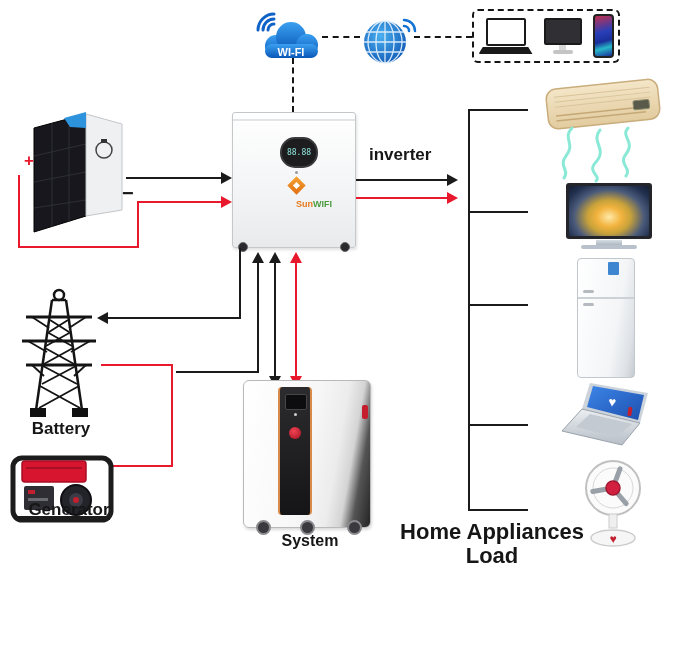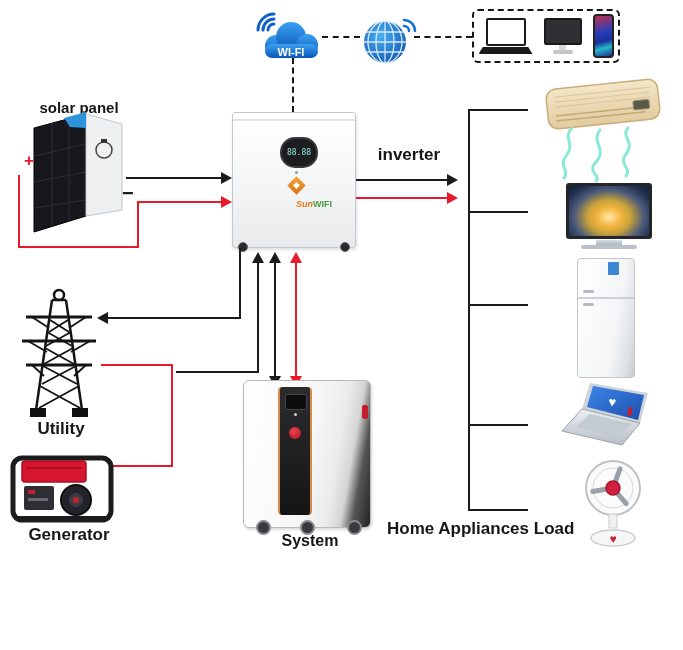--- a/index.html
+++ b/index.html
@@ -43,21 +43,21 @@
             border:1px solid #c5c8cb;border-radius:3px;box-shadow:1px 2px 3px rgba(0,0,0,.12);}
   .inv-topline{position:absolute;left:0;top:6px;width:100%;height:2px;background:#e2e4e6;}
   .inv-screen{position:absolute;left:47px;top:24px;width:34px;height:27px;background:#1d1d20;
               border:2px solid #3a3a3e;border-radius:15px;display:flex;align-items:center;justify-content:center;}
   .inv-screen span{font-family:"DejaVu Sans Mono",monospace;font-size:8px;color:#8fe3da;}
   .inv-dot{position:absolute;left:62px;top:58px;width:3px;height:3px;border-radius:50%;background:#9a9a9a;}
   .inv-diamond{position:absolute;left:57px;top:66px;width:13px;height:13px;transform:rotate(45deg);
                background:linear-gradient(135deg,#f5a435,#e06d12);display:flex;align-items:center;justify-content:center;}
   .inv-diamond i{display:block;width:5px;height:5px;background:#fff;}
   .inv-brand{position:absolute;left:0;top:86px;width:100%;text-align:center;font-size:9px;font-weight:bold;}
-  .brand-sun{color:#e87a1e;font-style:italic;margin-left:40px;}
+  .brand-sun{color:#e87a1e;margin-left:40px;}
   .brand-rest{color:#4a9c3f;}
   .inv-wheel{position:absolute;bottom:-5px;width:8px;height:8px;border-radius:50%;background:#2a2a2e;border:1px solid #6a6a6e;}
   
   .battery{position:absolute;left:243px;top:380px;width:128px;height:148px;box-sizing:border-box;border-radius:6px;
            background:linear-gradient(100deg,#ffffff 0%,#f7f7f7 50%,#ececec 70%,#d4d4d4 80%,#555 88%,#242424 100%);
            border:1px solid #b9b9b9;box-shadow:1px 2px 3px rgba(0,0,0,.15);}
   .bat-strip{position:absolute;left:34px;top:6px;bottom:12px;width:34px;border-radius:4px;box-sizing:border-box;
              background:linear-gradient(180deg,#2c2c2f,#151517);
              border-left:2px solid #d78a4a;border-right:2px solid #d78a4a;}
   .bat-screen{position:absolute;left:5px;top:7px;width:20px;height:14px;background:#0d0d10;border:1px solid #45454a;border-radius:2px;}
@@ -138,21 +138,20 @@
         <div class="mlap-base"></div>
       </div>
     <div class="mmon">
         <div class="mmon-scr"></div>
         <div class="mmon-neck"></div>
         <div class="mmon-base"></div>
       </div>
     <div class="mphone"></div>
   </div>
 
-  <div class="lbl" style="left:24px;top:100px;width:110px;font-size:15px">solar panel</div>
   <svg class="pos" style="left:26px;top:110px" width="104" height="124">
     <polygon points="8,18 60,4 60,106 8,122" fill="#17171d" stroke="#000" stroke-width="1"></polygon>
     <g stroke="#2e2e38" stroke-width="1">
       <line x1="8" y1="46" x2="60" y2="34"></line>
         <line x1="8" y1="72" x2="60" y2="62"></line>
         <line x1="8" y1="98" x2="60" y2="90"></line>
       <line x1="26" y1="13" x2="26" y2="117"></line>
         <line x1="43" y1="9" x2="43" y2="112"></line>
     </g>
     <polygon points="60,4 96,14 96,100 60,106" fill="#eef0f2" stroke="#c2c6ca" stroke-width="1"></polygon>
@@ -178,21 +177,21 @@
     </div>
     <div class="inv-dot"></div>
     <div class="inv-diamond">
         <i></i>
       </div>
     <div class="inv-brand"><span class="brand-sun">Sun</span><span class="brand-rest">WIFI</span></div>
     <div class="inv-wheel" style="left:5px"></div>
     <div class="inv-wheel" style="right:5px"></div>
   </div>
 
-  <div class="lbl" style="left:369px;top:146px;width:80px;font-size:17px;text-align:center">inverter</div>
+  <div class="lbl" style="left:369px;top:146px;width:80px;font-size:17px;text-align:left">inverter</div>
   <div class="ln" style="left:356px;top:179px;width:93px;height:2px"></div>
   <div class="ar ar-r" style="left:447px;top:174px"></div>
   <div class="ln red" style="left:356px;top:197px;width:93px;height:2px"></div>
   <div class="ar ar-r red" style="left:447px;top:192px"></div>
 
   <div class="ln" style="left:468px;top:109px;width:2px;height:402px"></div>
   <div class="ln" style="left:468px;top:109px;width:60px;height:2px"></div>
   <div class="ln" style="left:468px;top:211px;width:60px;height:2px"></div>
   <div class="ln" style="left:468px;top:304px;width:60px;height:2px"></div>
   <div class="ln" style="left:468px;top:424px;width:60px;height:2px"></div>
@@ -234,35 +233,35 @@
         <line x1="64" y1="31" x2="47" y2="42"></line>
       <line x1="6" y1="55" x2="25" y2="66"></line>
         <line x1="68" y1="55" x2="49" y2="66"></line>
       <line x1="10" y1="79" x2="22" y2="90"></line>
         <line x1="64" y1="79" x2="52" y2="90"></line>
       <path d="M28,34 L47,46 M46,34 L27,46 M25,46 L50,60 M49,46 L24,60 M23,62 L52,78 M51,62 L22,78 M21,80 L55,98 M54,80 L20,98 M18,100 L58,122 M57,100 L17,122"></path>
     </g>
     <rect x="8" y="122" width="16" height="9" fill="#111"></rect>
     <rect x="50" y="122" width="16" height="9" fill="#111"></rect>
   </svg>
-  <div class="lbl" style="left:18px;top:420px;width:86px;font-size:17px">Utility</div>
+  <div class="lbl" style="left:18px;top:420px;width:86px;font-size:17px">Battery</div>
 
   <svg class="pos" style="left:10px;top:444px" width="108" height="84">
     <path d="M12,14 h80 a9,9 0 0 1 9,9 v44 a9,9 0 0 1 -9,9 h-80 a9,9 0 0 1 -9,-9 v-44 a9,9 0 0 1 9,-9 z" fill="none" stroke="#1c1c1c" stroke-width="5"></path>
     <rect x="12" y="17" width="64" height="21" rx="3" fill="#d8152f" stroke="#a80e24" stroke-width="1.5"></rect>
     <line x1="16" y1="24" x2="72" y2="24" stroke="#a80e24" stroke-width="2"></line>
     <rect x="14" y="42" width="30" height="24" rx="2" fill="#2e2e34"></rect>
     <rect x="18" y="46" width="7" height="4" fill="#c22030"></rect>
     <rect x="18" y="54" width="20" height="3" fill="#6a6a72"></rect>
     <circle cx="66" cy="56" r="15" fill="#23232a" stroke="#0e0e12" stroke-width="2"></circle>
     <circle cx="66" cy="56" r="7" fill="#3c3c46"></circle>
       <circle cx="66" cy="56" r="3" fill="#c22030"></circle>
     <line x1="8" y1="74" x2="100" y2="74" stroke="#1c1c1c" stroke-width="4"></line>
   </svg>
-  <div class="lbl" style="left:14px;top:526px;width:110px;font-size:17px">Generator</div>
+  <div class="lbl" style="left:14px;top:501px;width:110px;font-size:17px">Generator</div>
 
   <div class="battery">
     <div class="bat-strip">
       <div class="bat-screen"></div>
       <div class="bat-dot"></div>
       <div class="bat-logo"></div>
     </div>
     <div class="bat-badge"></div>
     <div class="bat-wheel" style="left:12px"></div>
     <div class="bat-wheel" style="left:56px"></div>
@@ -344,16 +343,16 @@
       <g transform="rotate(260 32 30)">
           <rect x="29.5" y="7" width="5" height="18" rx="2.5"></rect>
         </g>
     </g>
     <circle cx="32" cy="30" r="7" fill="#d42040" stroke="#a01830" stroke-width="1.5"></circle>
     <rect x="28" y="56" width="8" height="14" fill="#efefef" stroke="#cccccc"></rect>
     <ellipse cx="32" cy="80" rx="22" ry="8" fill="#f6f6f6" stroke="#cccccc" stroke-width="1.5"></ellipse>
     <text x="32" y="85" text-anchor="middle" font-size="12" fill="#c22030">♥</text>
   </svg>
 
-  <div class="lbl" style="left:387px;top:520px;width:210px;font-size:17px;text-align:left">Home Appliances Load</div>
+  <div class="lbl" style="left:387px;top:520px;width:210px;font-size:22px;text-align:center">Home Appliances Load</div>
 
 
 </div>
 
 </body></html>

